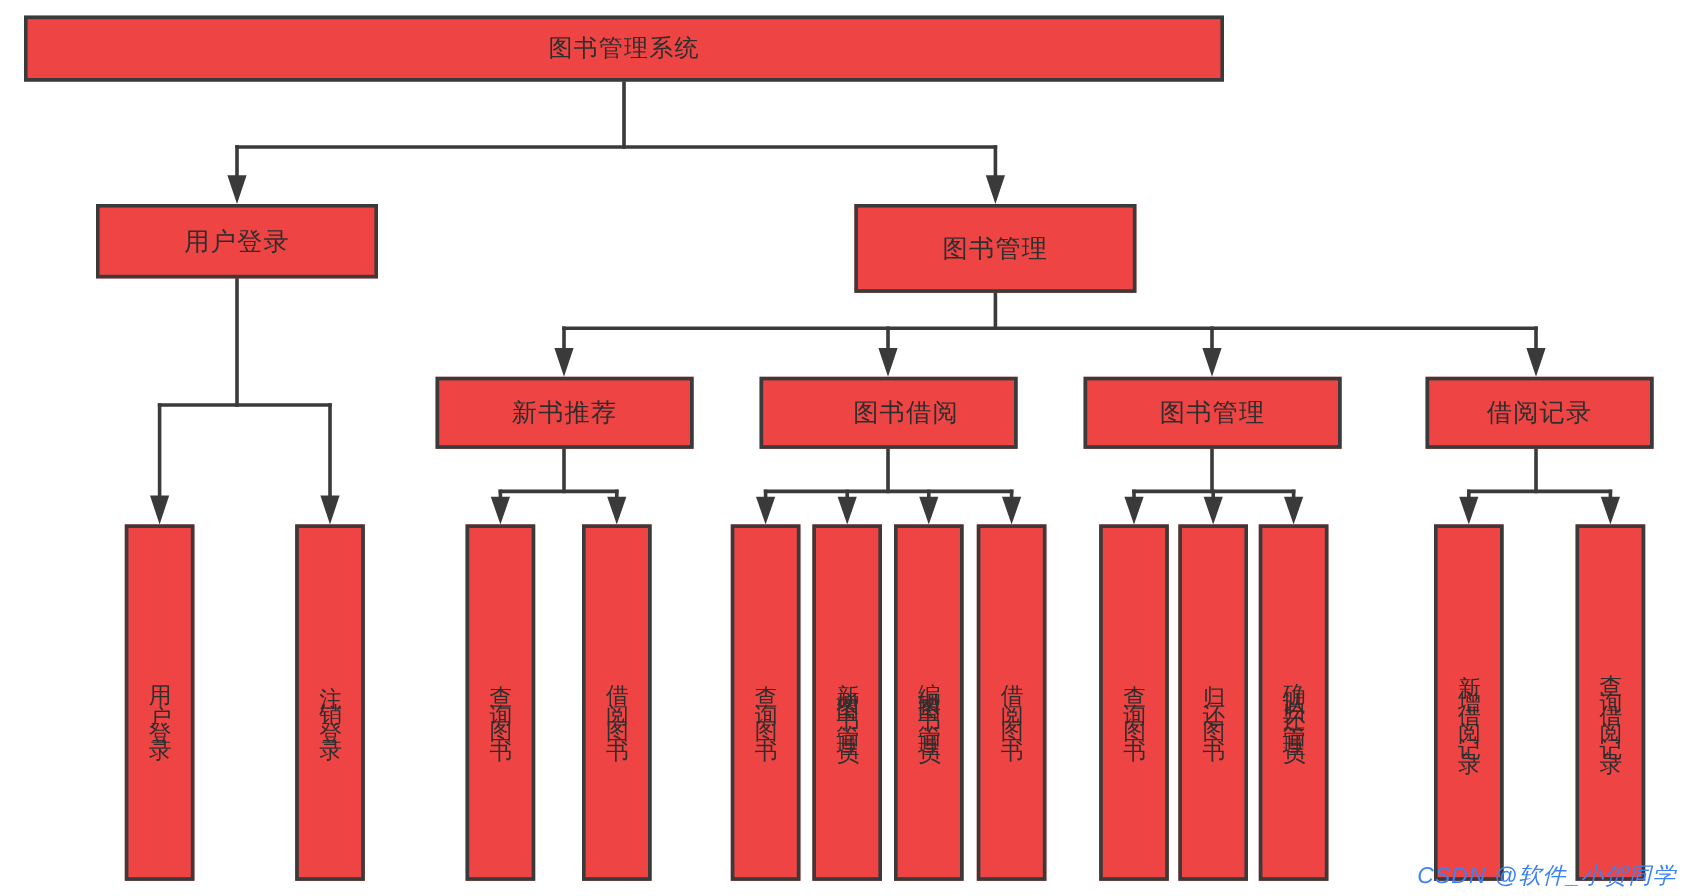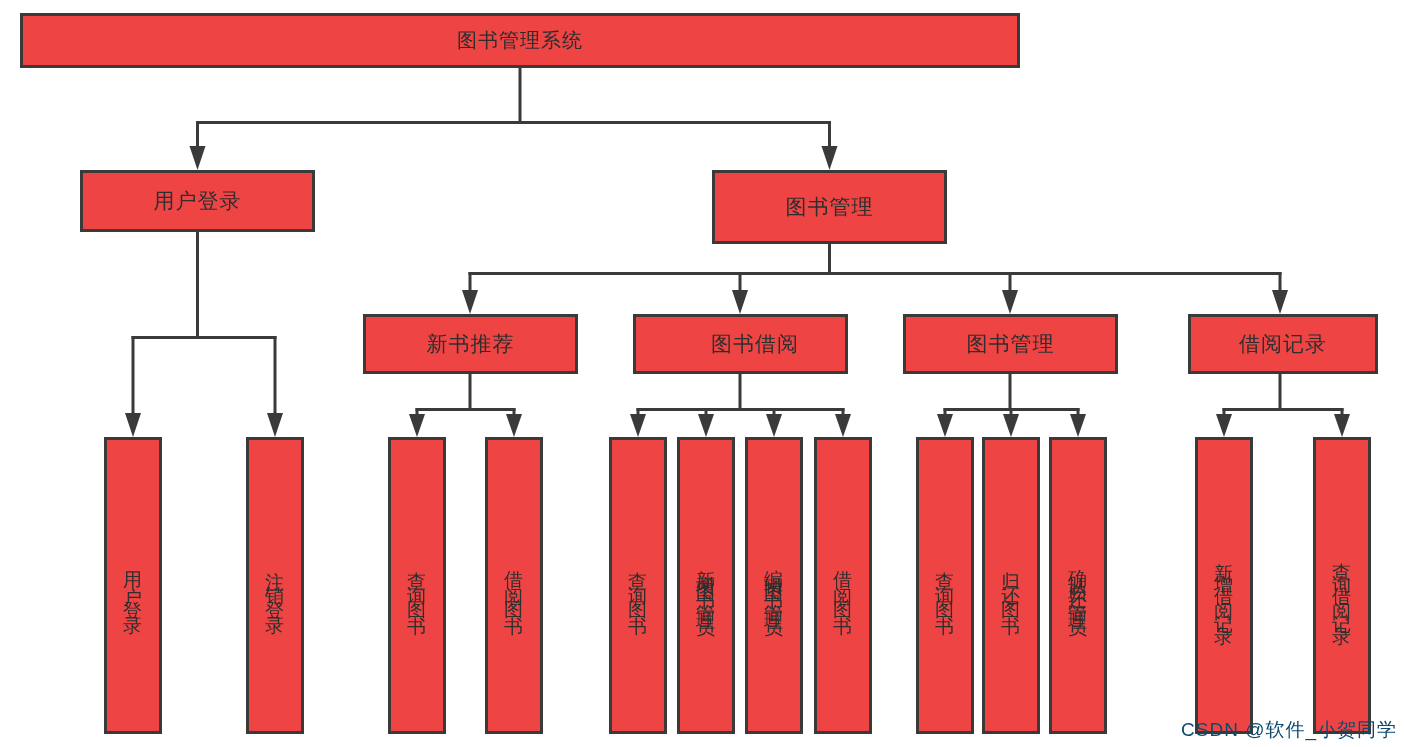--- a/index.html
+++ b/index.html
@@ -35,23 +35,24 @@
     line-height: 1;
   }
   .ls4 span { letter-spacing: 15px; }
   .ls6 span { letter-spacing: 13px; }
   .ls9 span { letter-spacing: 7px; }
   .watermark {
     position: absolute;
     right: 8px;
     bottom: 4px;
     font-size: 19px;
-    color: #0c4a6e;
+    color: #3b82f6;
     letter-spacing: 1px;
     z-index: 5;
+    font-style: italic;
   }
 </style>
 </head>
 <body>
 
 <div class="canvas">
 
   <svg class="wires" viewBox="0 0 1405 747" aria-hidden="true">
 
     <g stroke="#3a3a3a" stroke-width="3" fill="#3a3a3a">

